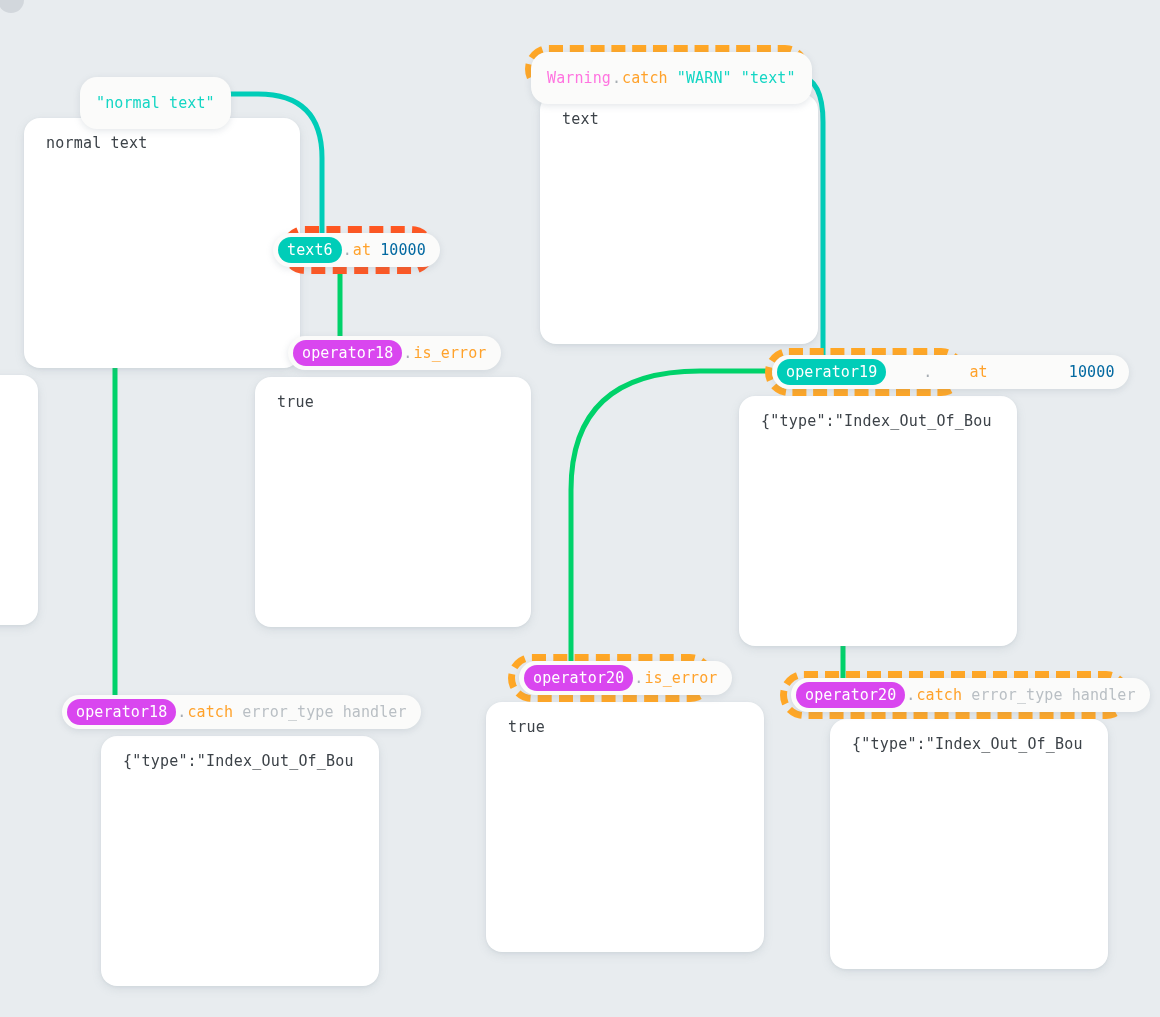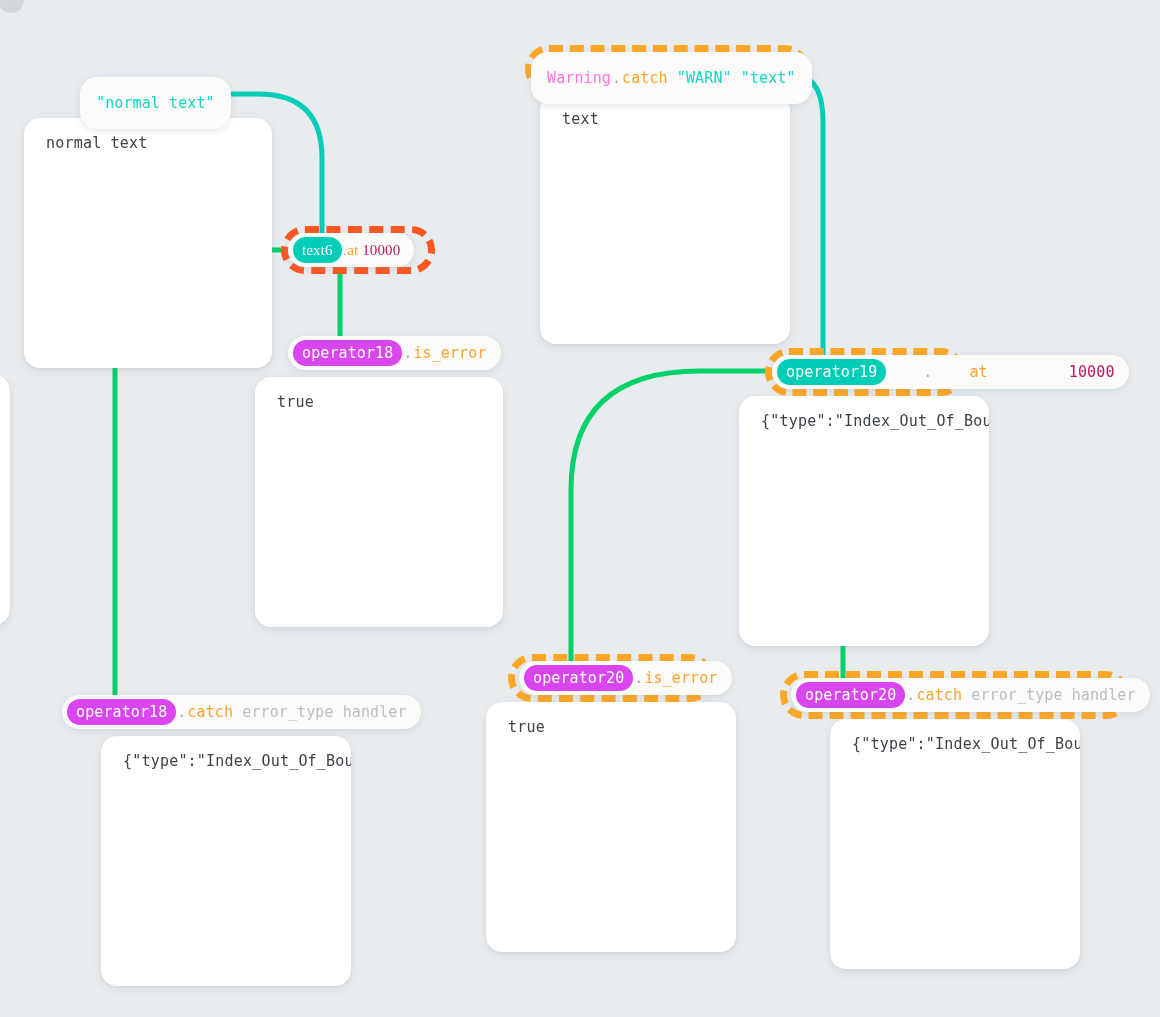--- a/index.html
+++ b/index.html
@@ -16,20 +16,21 @@
   #wires{position:absolute;left:0;top:0;width:1160px;height:1017px;pointer-events:none;z-index:1;}
 
   
   .card{
     position:absolute;
     background:#ffffff;
     border-radius:16px;
     box-shadow:0 3px 10px rgba(120,135,150,.16), 0 1px 3px rgba(120,135,150,.10);
     z-index:2;
     overflow:hidden;
+    padding-left:28px;
   }
   .card .card-text{
     position:absolute;
     left:22px;top:16px;
     font-size:15px;
     color:#3c4248;
     letter-spacing:.2px;
     white-space:pre;
   }
 
@@ -57,21 +58,21 @@
     border-radius:13px;
     color:#ffffff;
     font-size:15px;
     letter-spacing:.1px;
   }
   .badge.teal{background:#00cdb8;}
   .badge.green{background:#d946ef;}
 
   .dot{color:#a7adb3;font-size:15px;margin:0 1px 0 1px;}
   .meth{color:#ffa22b;}
-  .num{color:#be185d;text-align:center;}
+  .num{color:#0369a1;text-align:center;}
   .cls{color:#ff74e0;}
   .str{color:#14d6c4;}
   .arg{color:#b9bfc4;}
   .tealtxt{color:#14d6c4;}
 
   
   .outline{
     position:absolute;
     z-index:3;
     border-radius:24px;
@@ -146,21 +147,21 @@
   <div class="outline red" style="left:281px;top:226px;width:154px;height:48px;"></div>
   <div class="outline" style="left:525px;top:45px;width:284px;height:48px;"></div>
   <div class="outline" style="left:765px;top:348px;width:200px;height:48px;"></div>
   <div class="outline" style="left:508px;top:654px;width:206px;height:48px;"></div>
   <div class="outline" style="left:780px;top:671px;width:350px;height:48px;"></div>
 
   <div class="pill plain" style="left:80px;top:77px;">
     <span class="tealtxt">"normal text"</span>
   </div>
 
-  <div class="pill" style="left:288px;top:233px;font-family:Liberation Serif, serif;">
+  <div class="pill" style="left:273px;top:233px;">
     <span class="badge teal">text6</span>
     <span class="dot">.</span>
     <span class="meth">at</span>
     <span>&nbsp;</span>
     <span class="num">10000</span>
   </div>
 
   <div class="pill" style="left:288px;top:336px;">
     <span class="badge green">operator18</span>
     <span class="dot">.</span>

